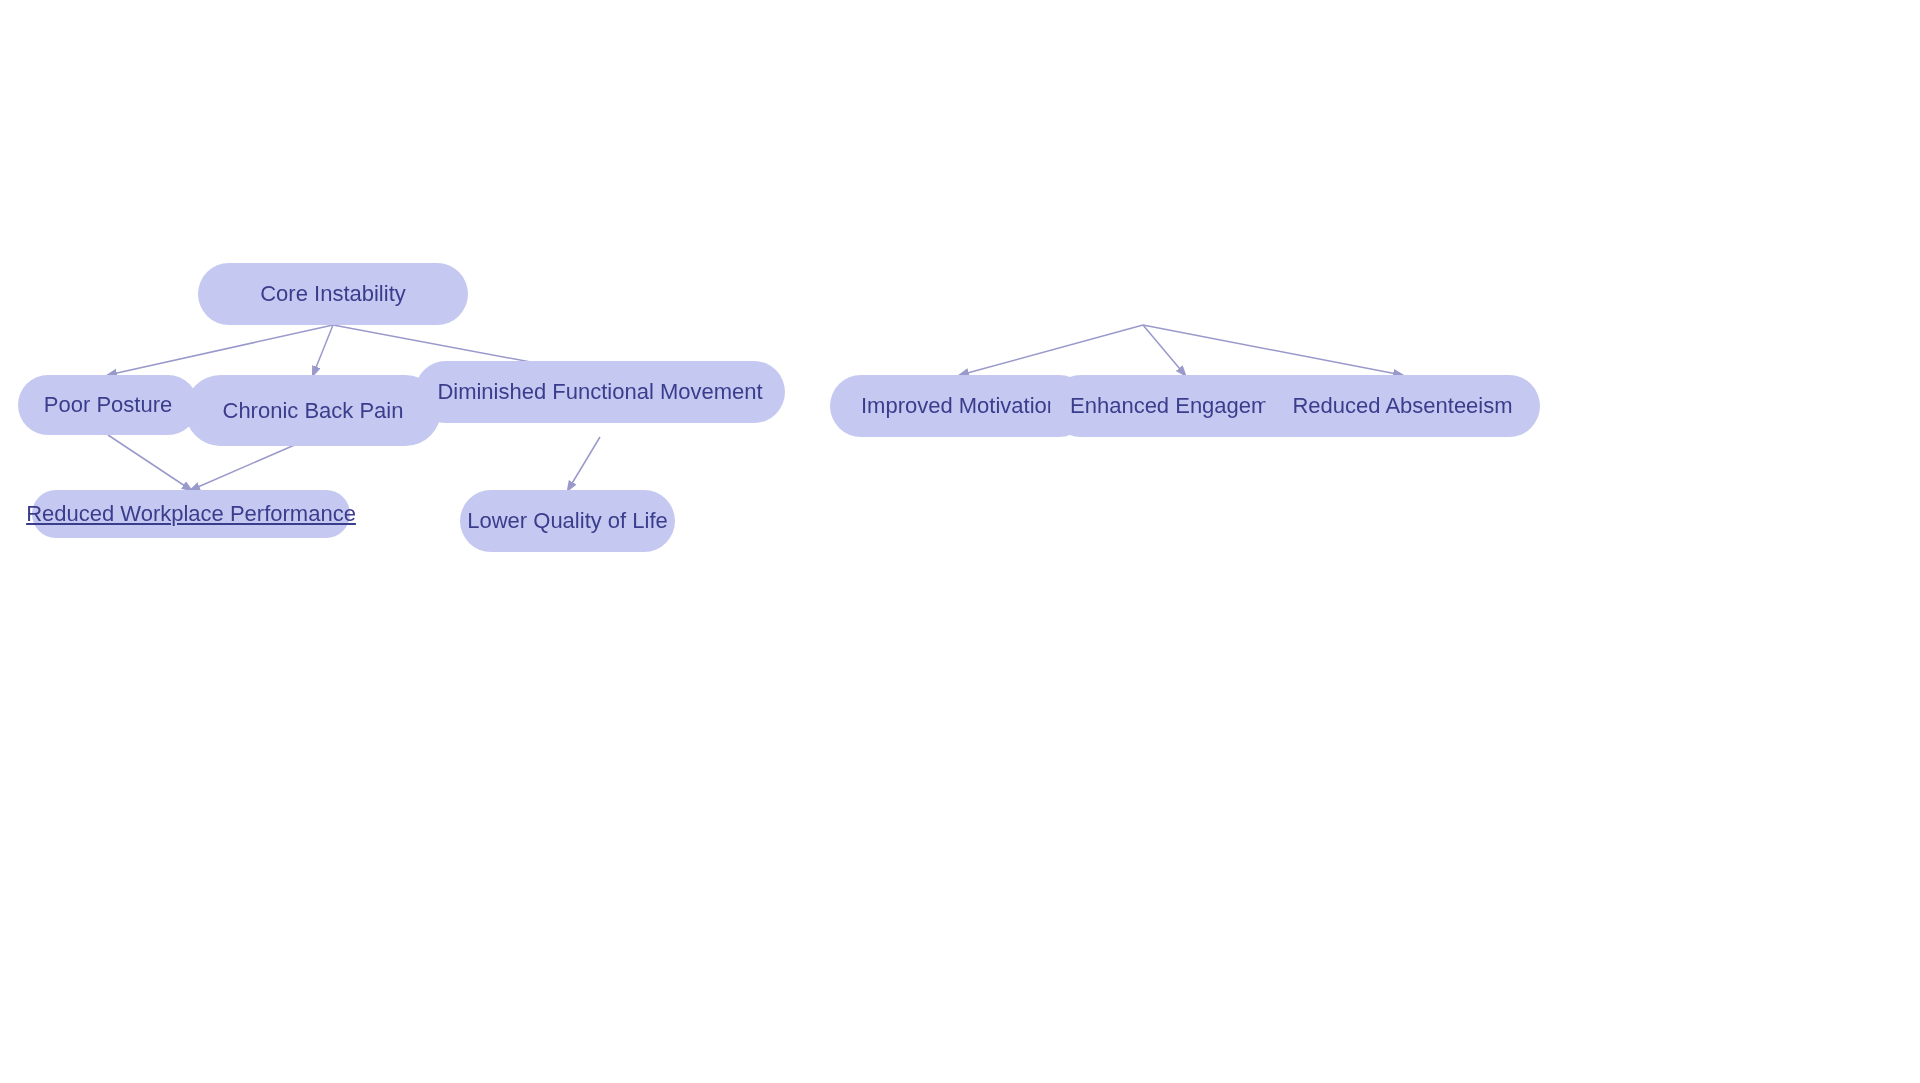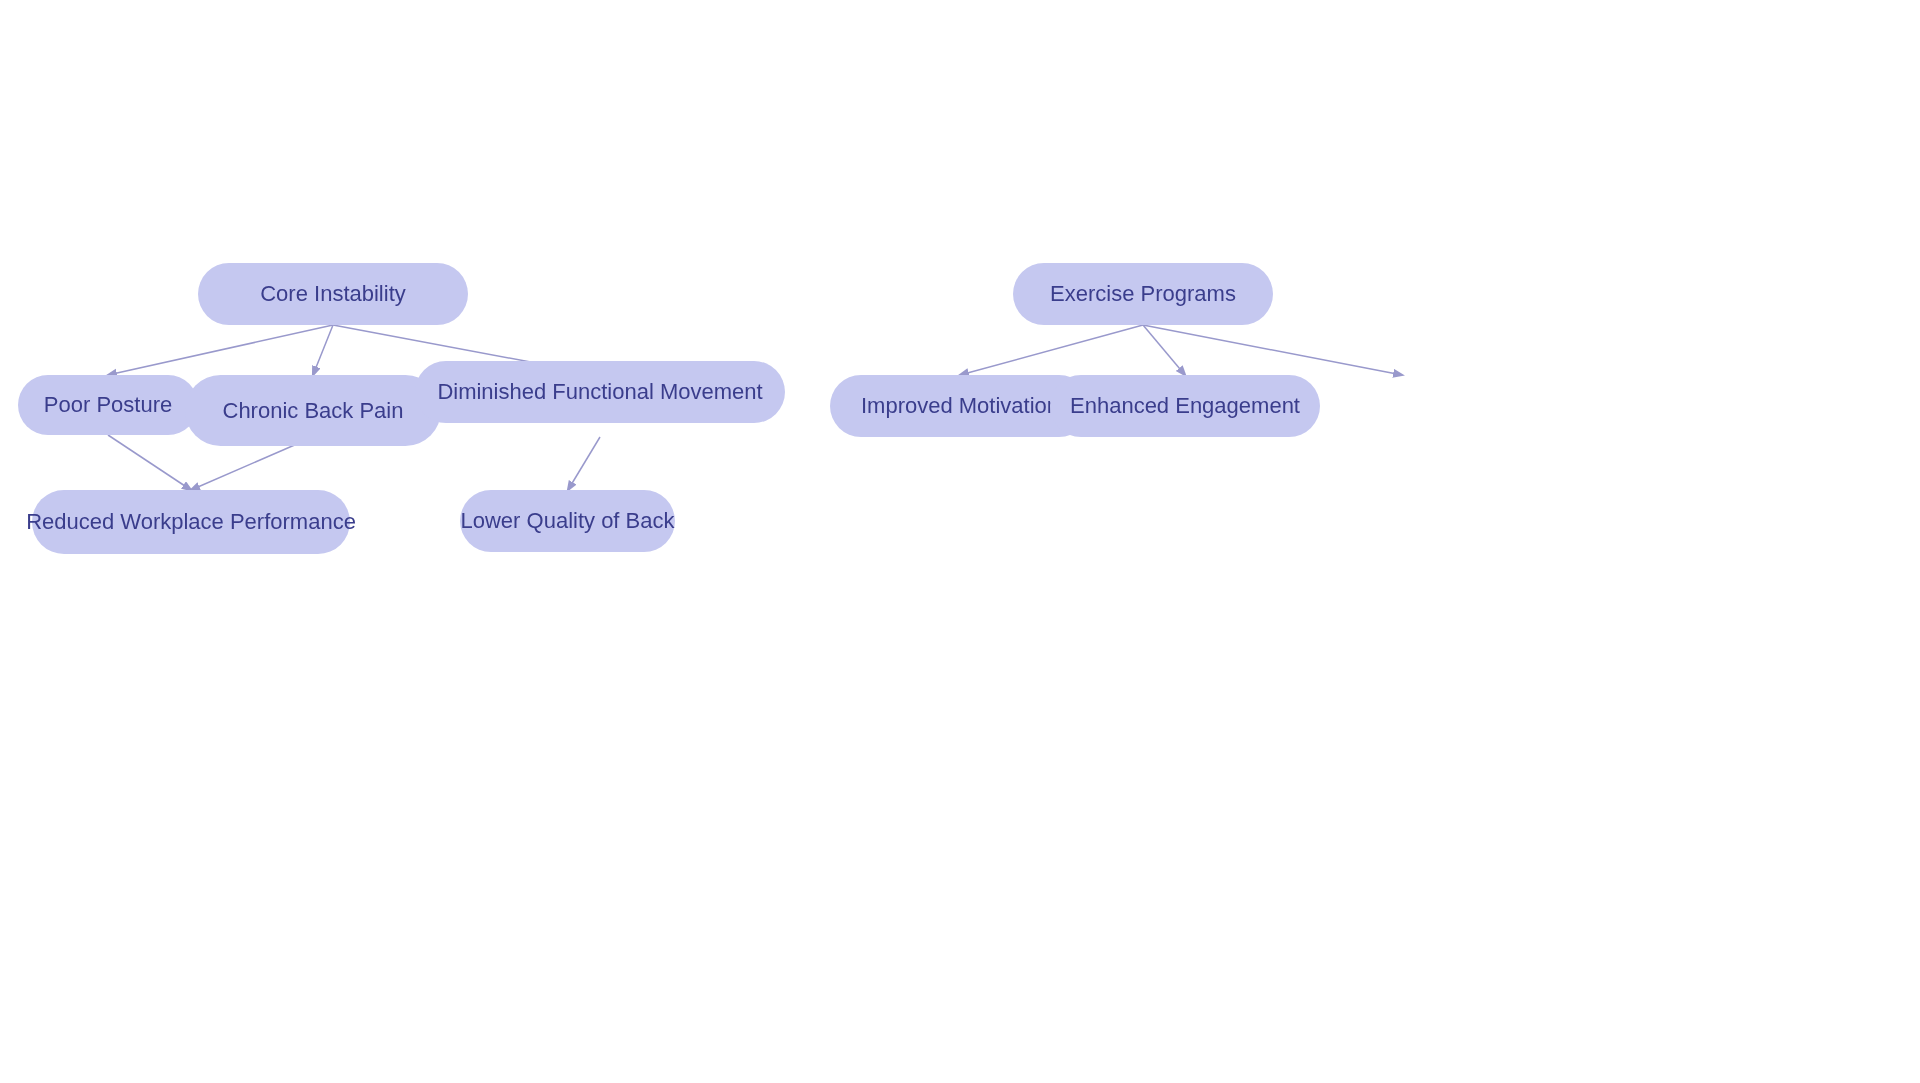--- a/index.html
+++ b/index.html
@@ -68,21 +68,22 @@
       left: 415px;
       top: 361px;
       width: 370px;
       height: 62px;
     }
 
     .node-reduced-workplace {
       left: 32px;
       top: 490px;
       width: 318px;
-      height: 64px;
+      height: 48px;
+      text-decoration: underline;
     }
 
     .node-lower-quality {
       left: 460px;
       top: 490px;
       width: 215px;
       height: 62px;
     }
 
     
@@ -149,22 +150,22 @@
   <div class="node node-core-instability">Core Instability</div>
 
   <div class="node node-poor-posture">Poor Posture</div>
 
   <div class="node node-chronic-back-pain">Chronic Back Pain</div>
 
   <div class="node node-diminished-functional">Diminished Functional Movement</div>
 
   <div class="node node-reduced-workplace">Reduced Workplace Performance</div>
 
-  <div class="node node-lower-quality">Lower Quality of Back</div>
+  <div class="node node-lower-quality">Lower Quality of Life</div>
 
-  <div class="node node-exercise-programs">Exercise Programs</div>
 
   <div class="node node-improved-motivation">Improved Motivation</div>
 
   <div class="node node-enhanced-engagement">Enhanced Engagement</div>
 
+  <div class="node node-reduced-absenteeism">Reduced Absenteeism</div>
 
 </div>
 
 </body></html>

